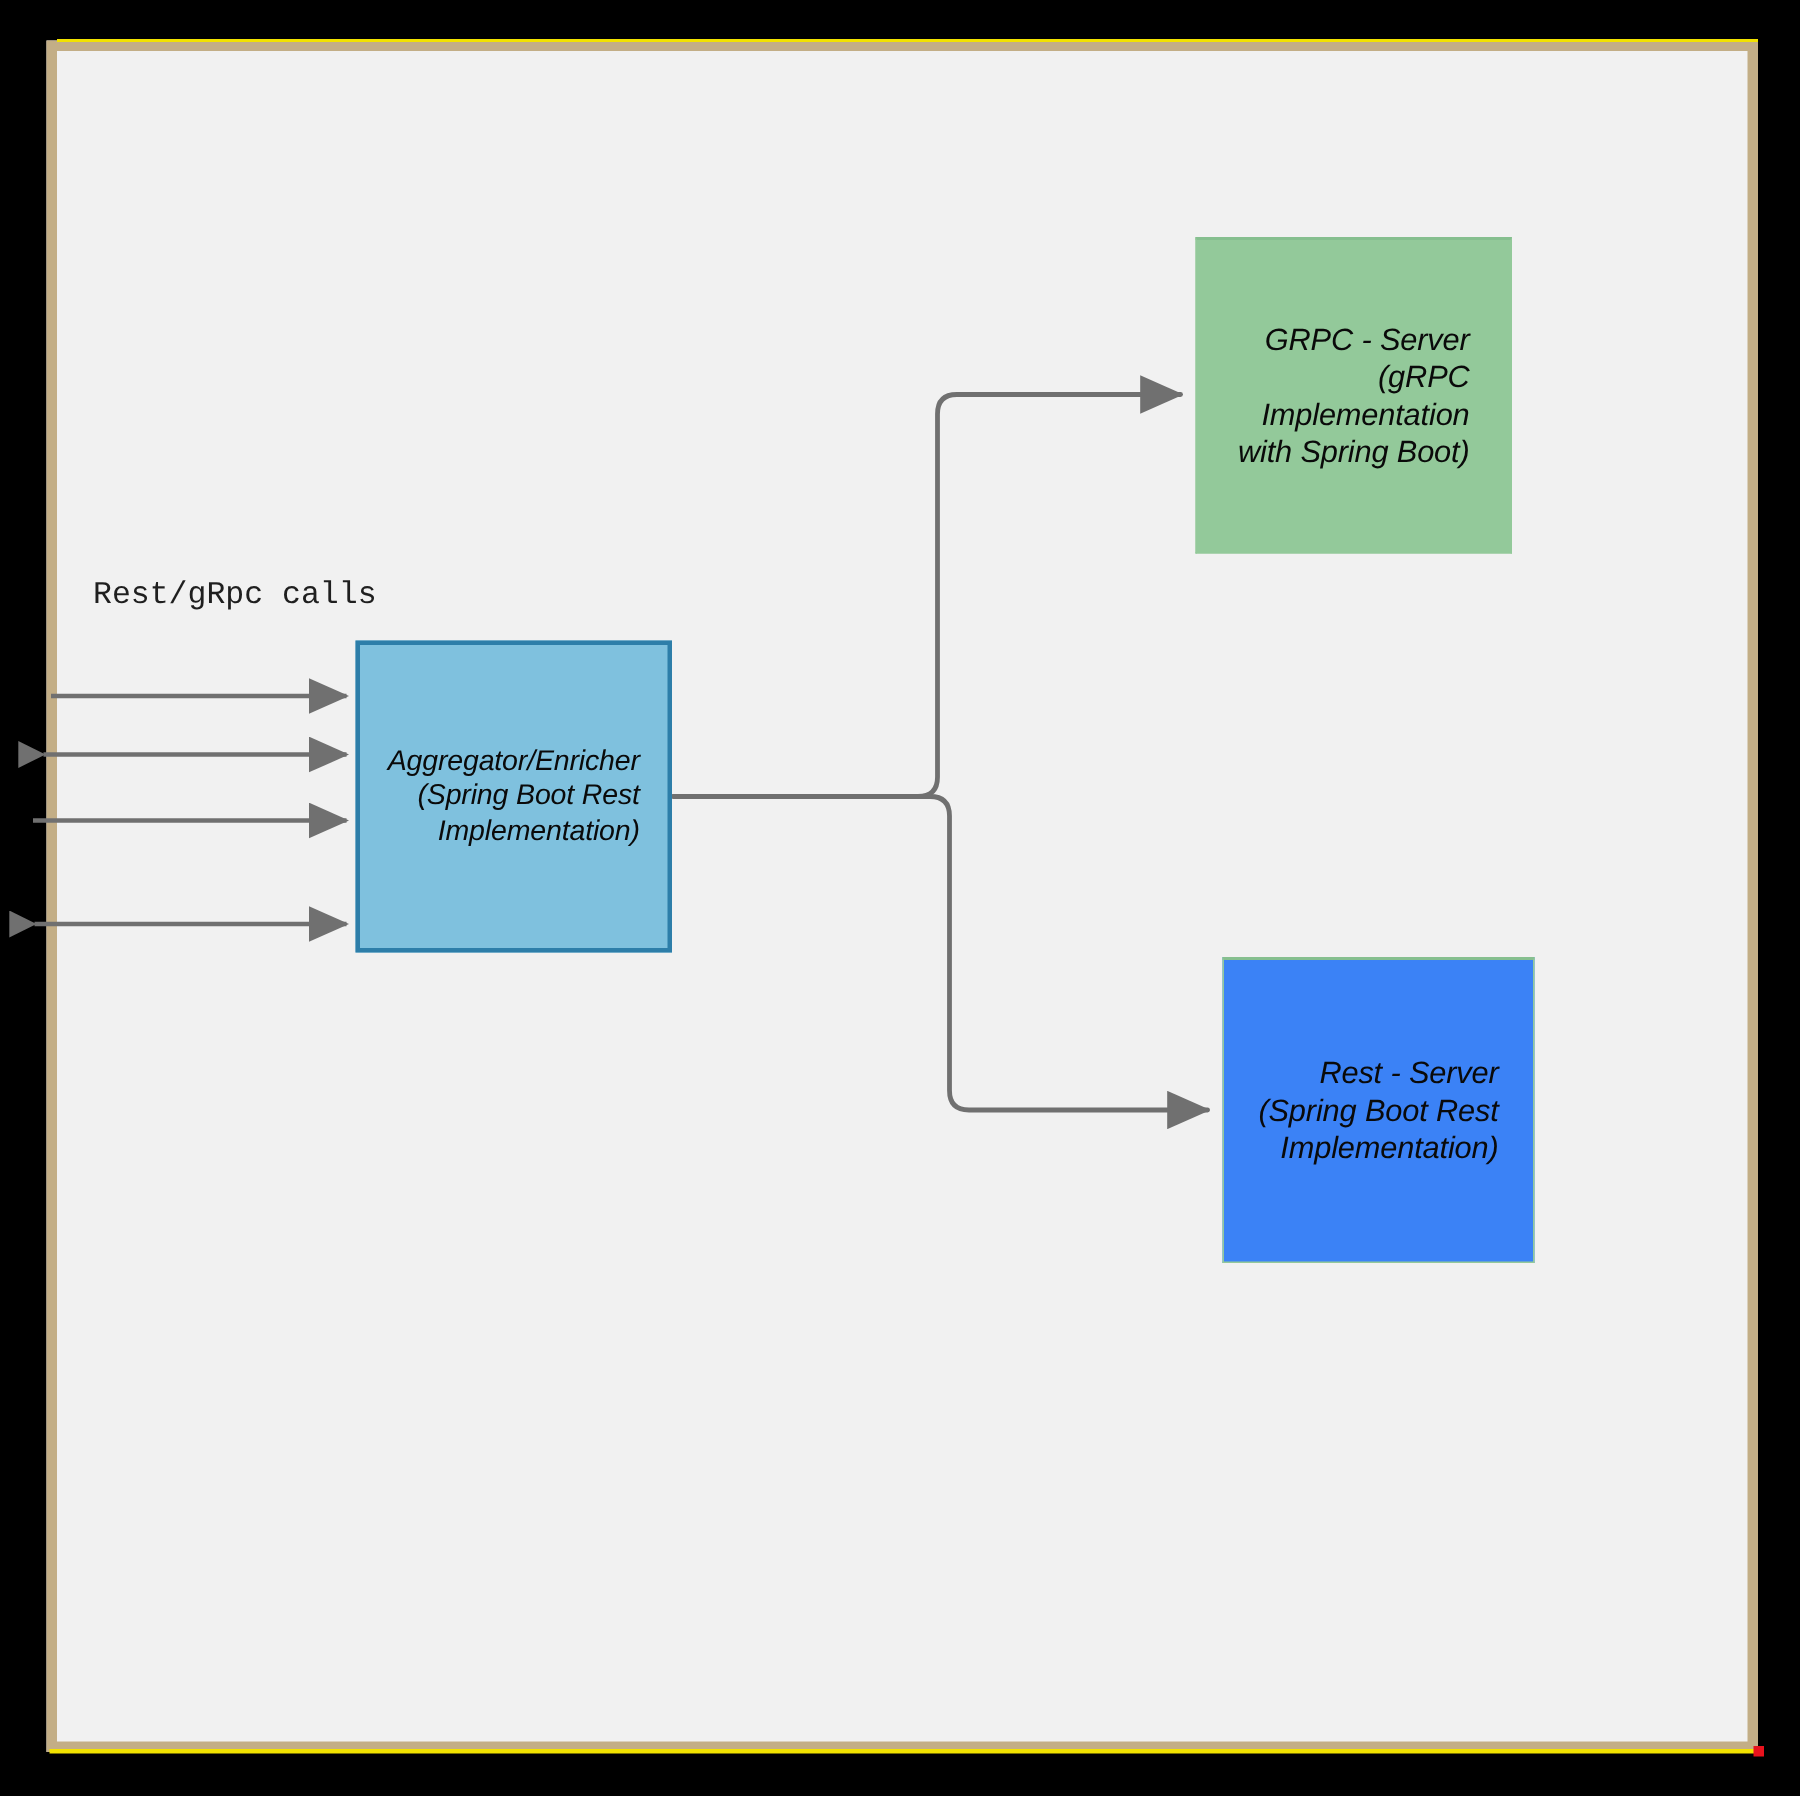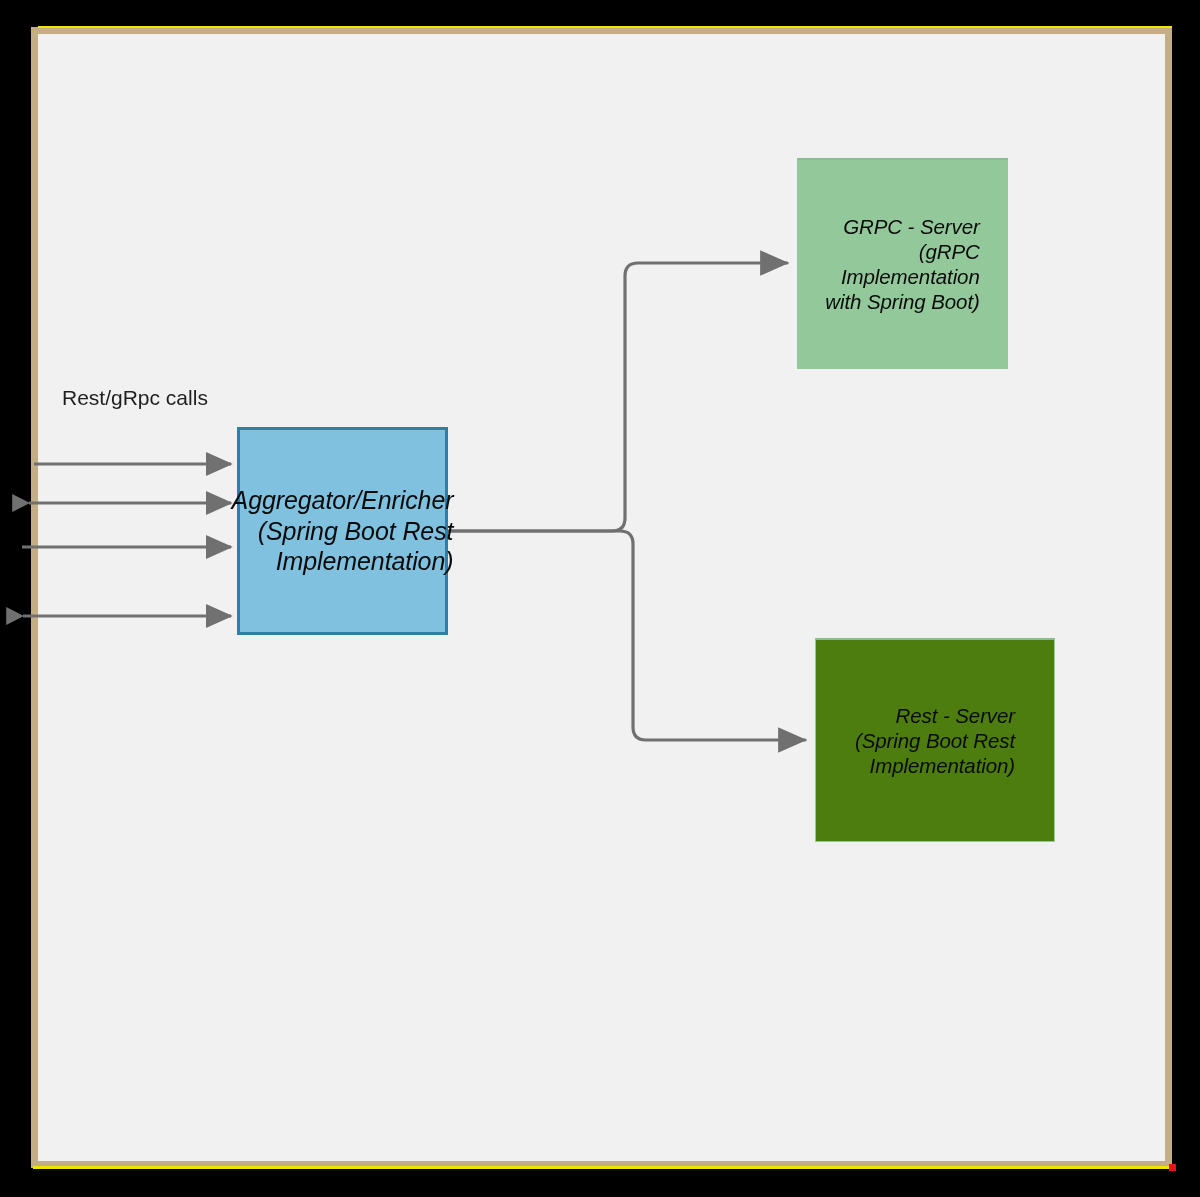--- a/index.html
+++ b/index.html
@@ -89,60 +89,61 @@
     letter-spacing: -0.1px;
   }
 
   .node-aggregator {
     left: 237px;
     top: 427px;
     width: 211px;
     height: 208px;
     background: #7fc1de;
     border: 3px solid #2d7ea9;
-    font-size: 25px;
+    font-size: 19px;
     padding: 0 4px;
   }
 
   .node-grpc-server {
     left: 797px;
     top: 158px;
     width: 211px;
     height: 211px;
     background: #93c99a;
     border: 1px solid #93c99a;
     border-top: 2px solid #86bf8f;
     font-size: 20.5px;
     padding: 0 8px;
   }
 
   .node-rest-server {
     left: 815px;
     top: 638px;
-    width: 240px;
+    width: 208px;
     height: 204px;
-    background: #4d7c0f;
+    background: #3b82f6;
     border: 1px solid #93c99a;
     border-top: 2px solid #86bf8f;
     font-size: 20.5px;
     padding: 0 8px;
   }
 
   .node-label {
     display: block;
     white-space: pre-line;
   }
 
   
   .caption {
     position: absolute;
     color: #1f1f1f;
     font-size: 21px;
     font-style: normal;
     white-space: nowrap;
+    font-family: Liberation Mono, monospace;
   }
   .caption-rest-grpc-calls {
     left: 62px;
     top: 386px;
   }
 </style>
 </head>
 <body>
 
 <div id="diagram-root">

